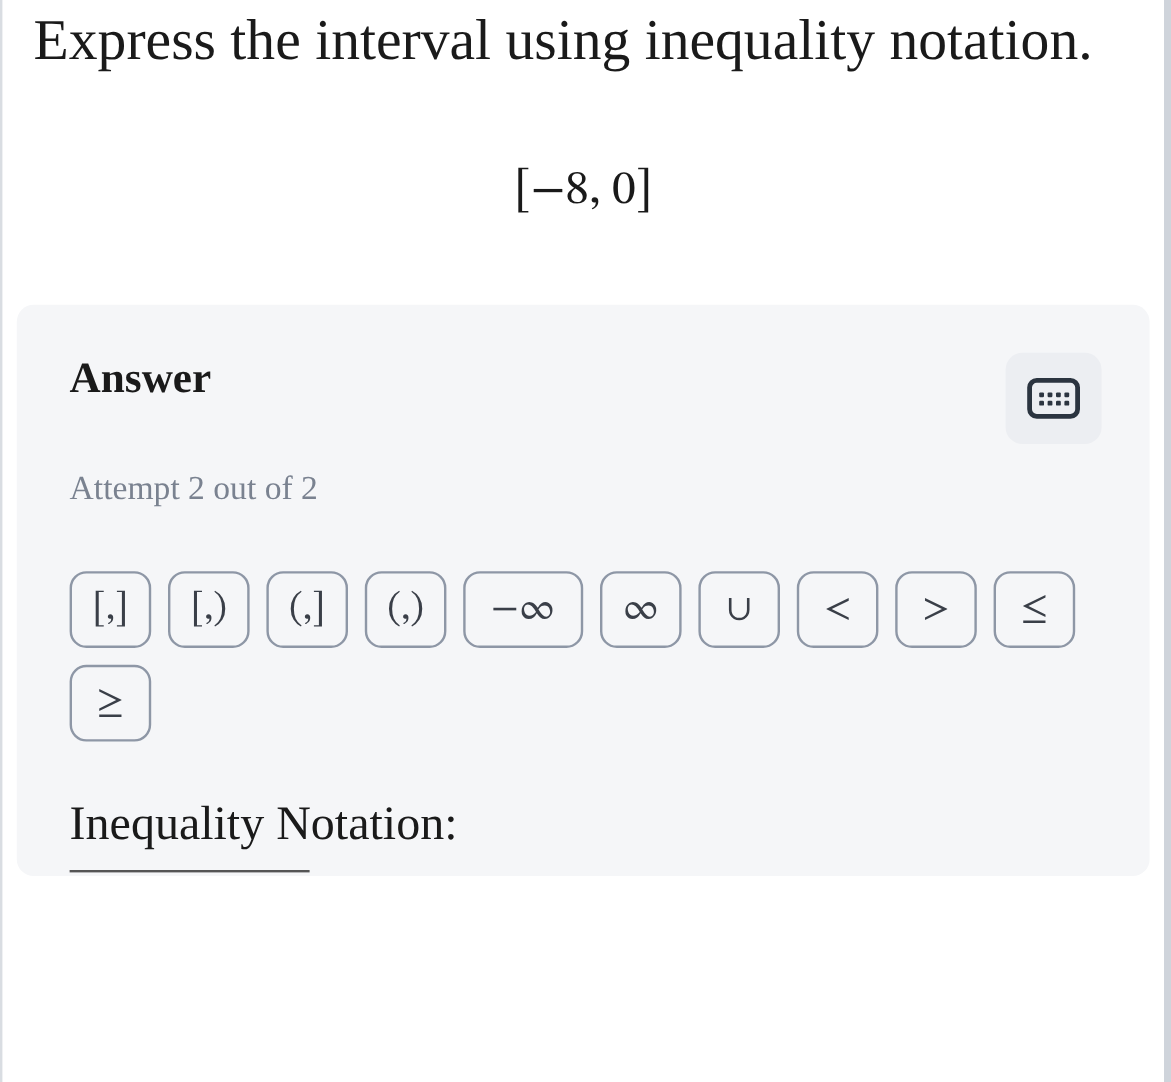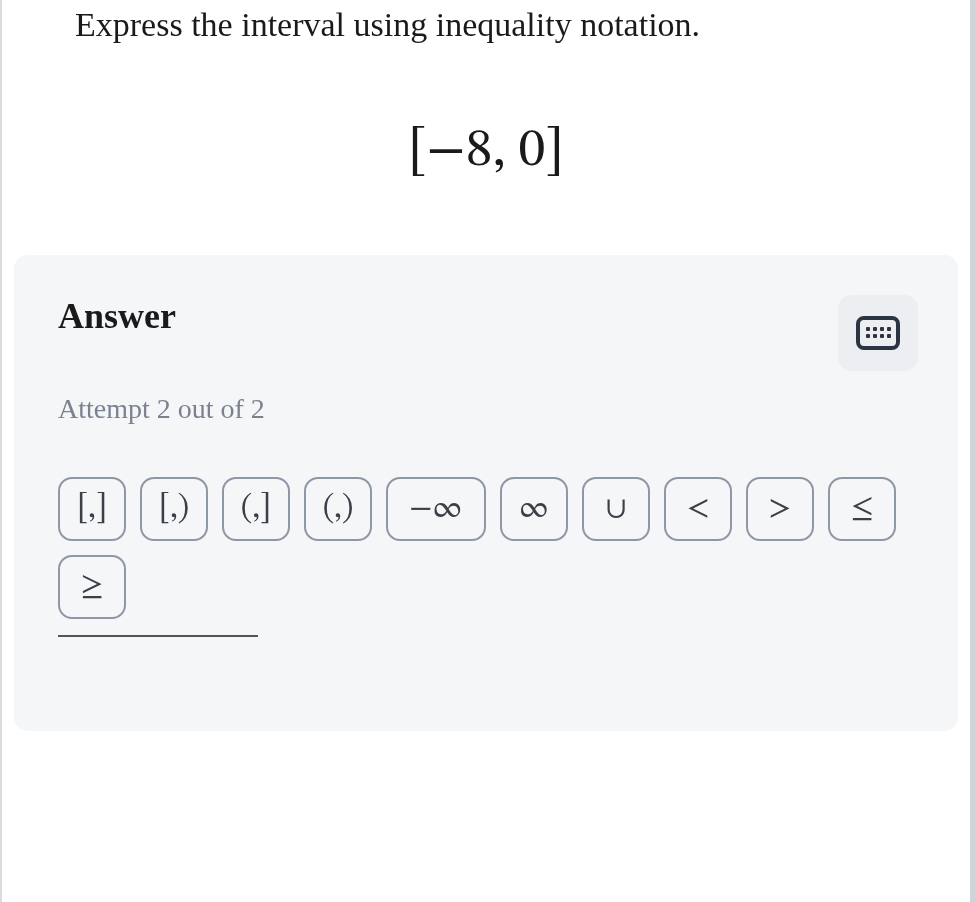--- a/index.html
+++ b/index.html
@@ -15,32 +15,31 @@
   .page {
     box-sizing: border-box;
     width: 976px;
     height: 902px;
     background: #ffffff;
     border-left: 2px solid #d9dde2;
     border-right: 6px solid #cfd4db;
     padding: 0;
   }
   .prompt {
-    font-size: 34px;
+    font-size: 48px;
     line-height: 1.25;
     padding: 4px 26px 0 26px;
     font-weight: 400;
-    margin-left: 47px;
   }
   .interval-display {
     text-align: center;
     margin-top: 70px;
     margin-bottom: 70px;
     font-family: 'Cambria Math', 'STIX Two Math', 'Latin Modern Math', Georgia, serif;
-    font-size: 54px;
+    font-size: 40px;
     font-weight: 500;
   }
   .interval-display span { white-space: nowrap; }
   .answer-box {
     background: #f5f6f8;
     border-radius: 14px;
     margin: 0 12px;
     padding: 40px 40px 20px 44px;
     height: 476px;
     box-sizing: border-box;
@@ -166,16 +165,17 @@
       <div class="sym-btn">(,)</div>
       <div class="sym-btn wide">−∞</div>
       <div class="sym-btn">∞</div>
       <div class="sym-btn">∪</div>
       <div class="sym-btn">&lt;</div>
       <div class="sym-btn">&gt;</div>
       <div class="sym-btn">≤</div>
       <div class="sym-btn">≥</div>
     </div>
 
+    <div class="inequality-label">Inequality Notation:</div>
     <div class="answer-line"></div>
   </div>
 
 </div>
 
 </body></html>

